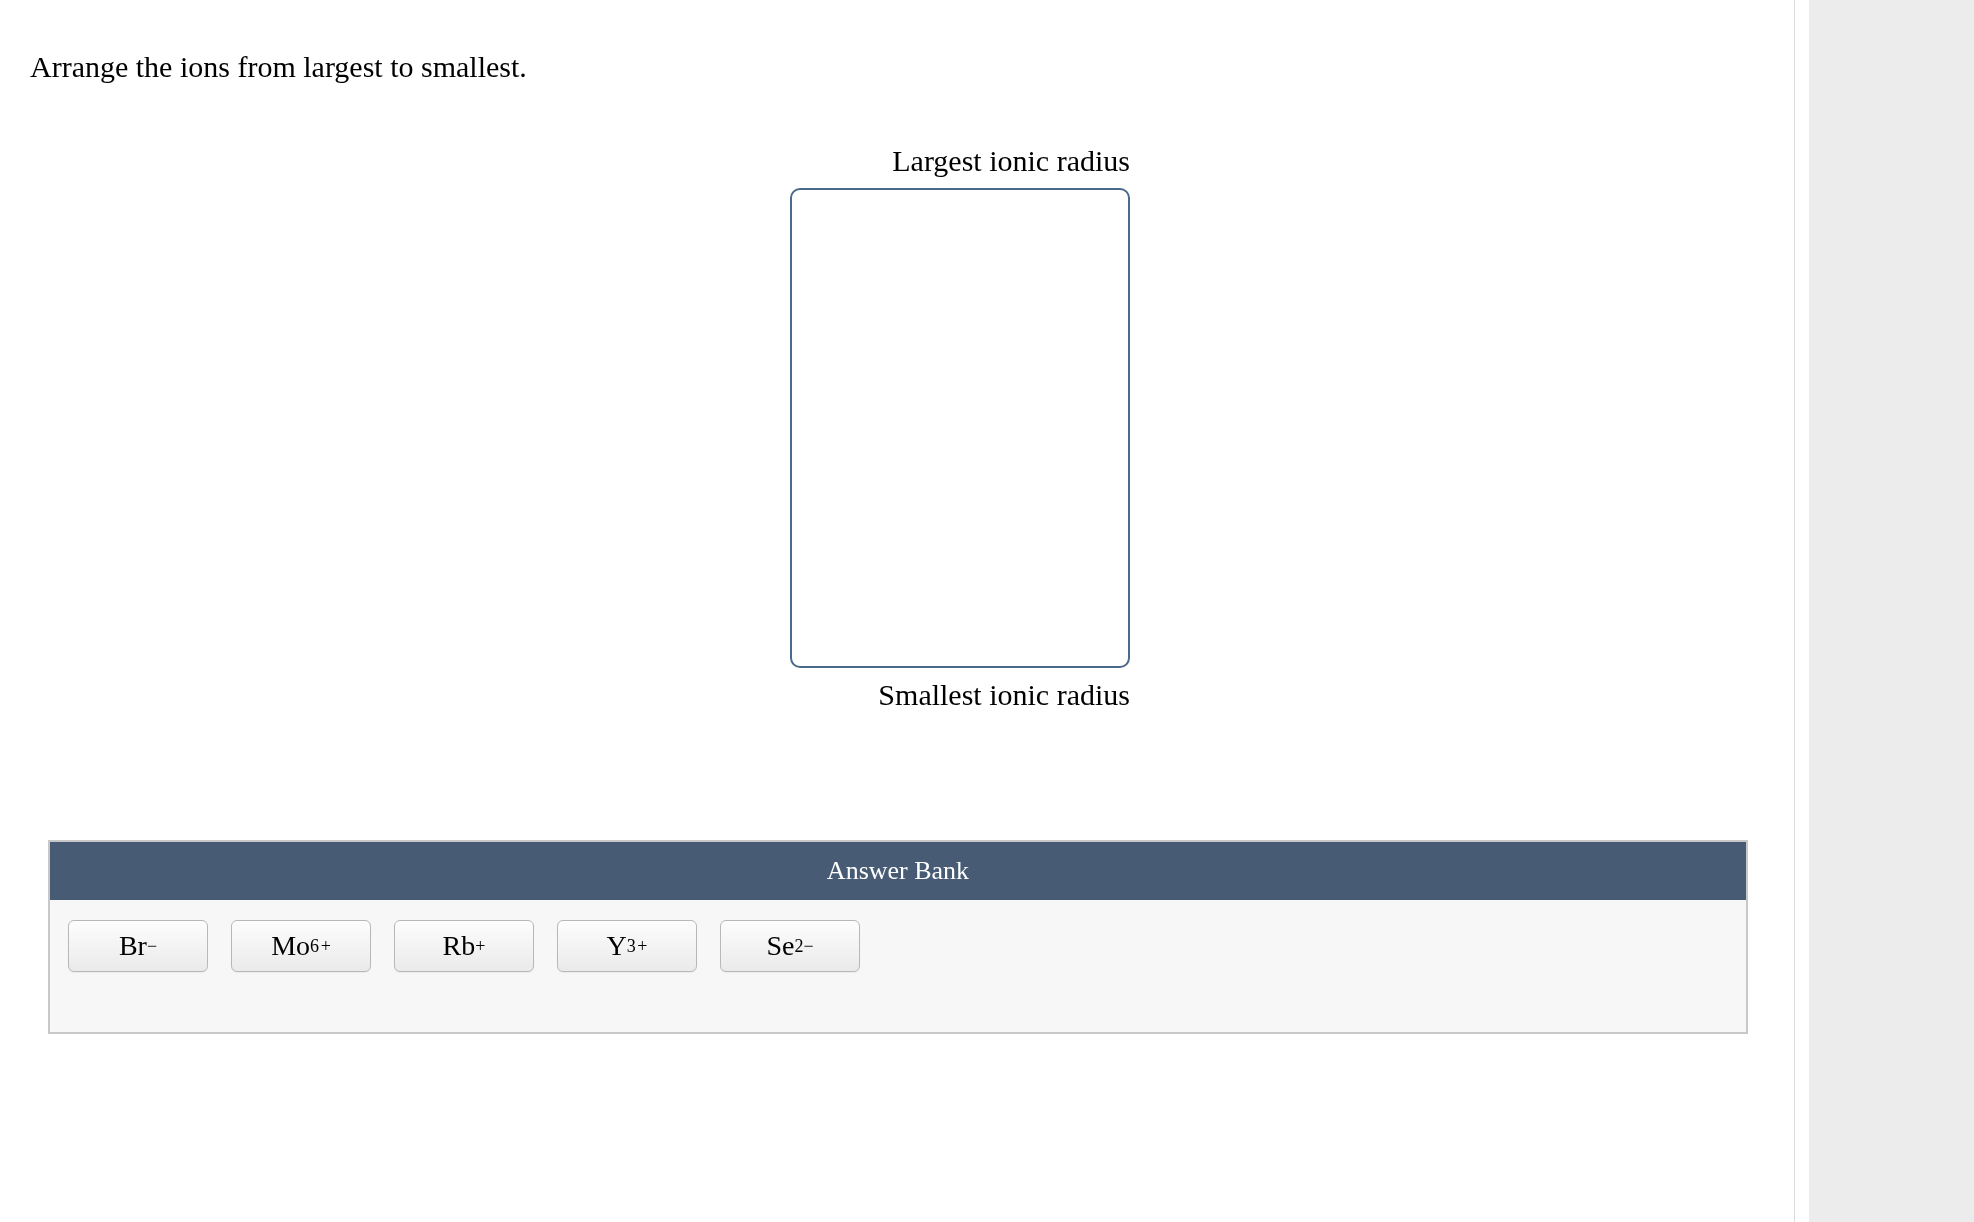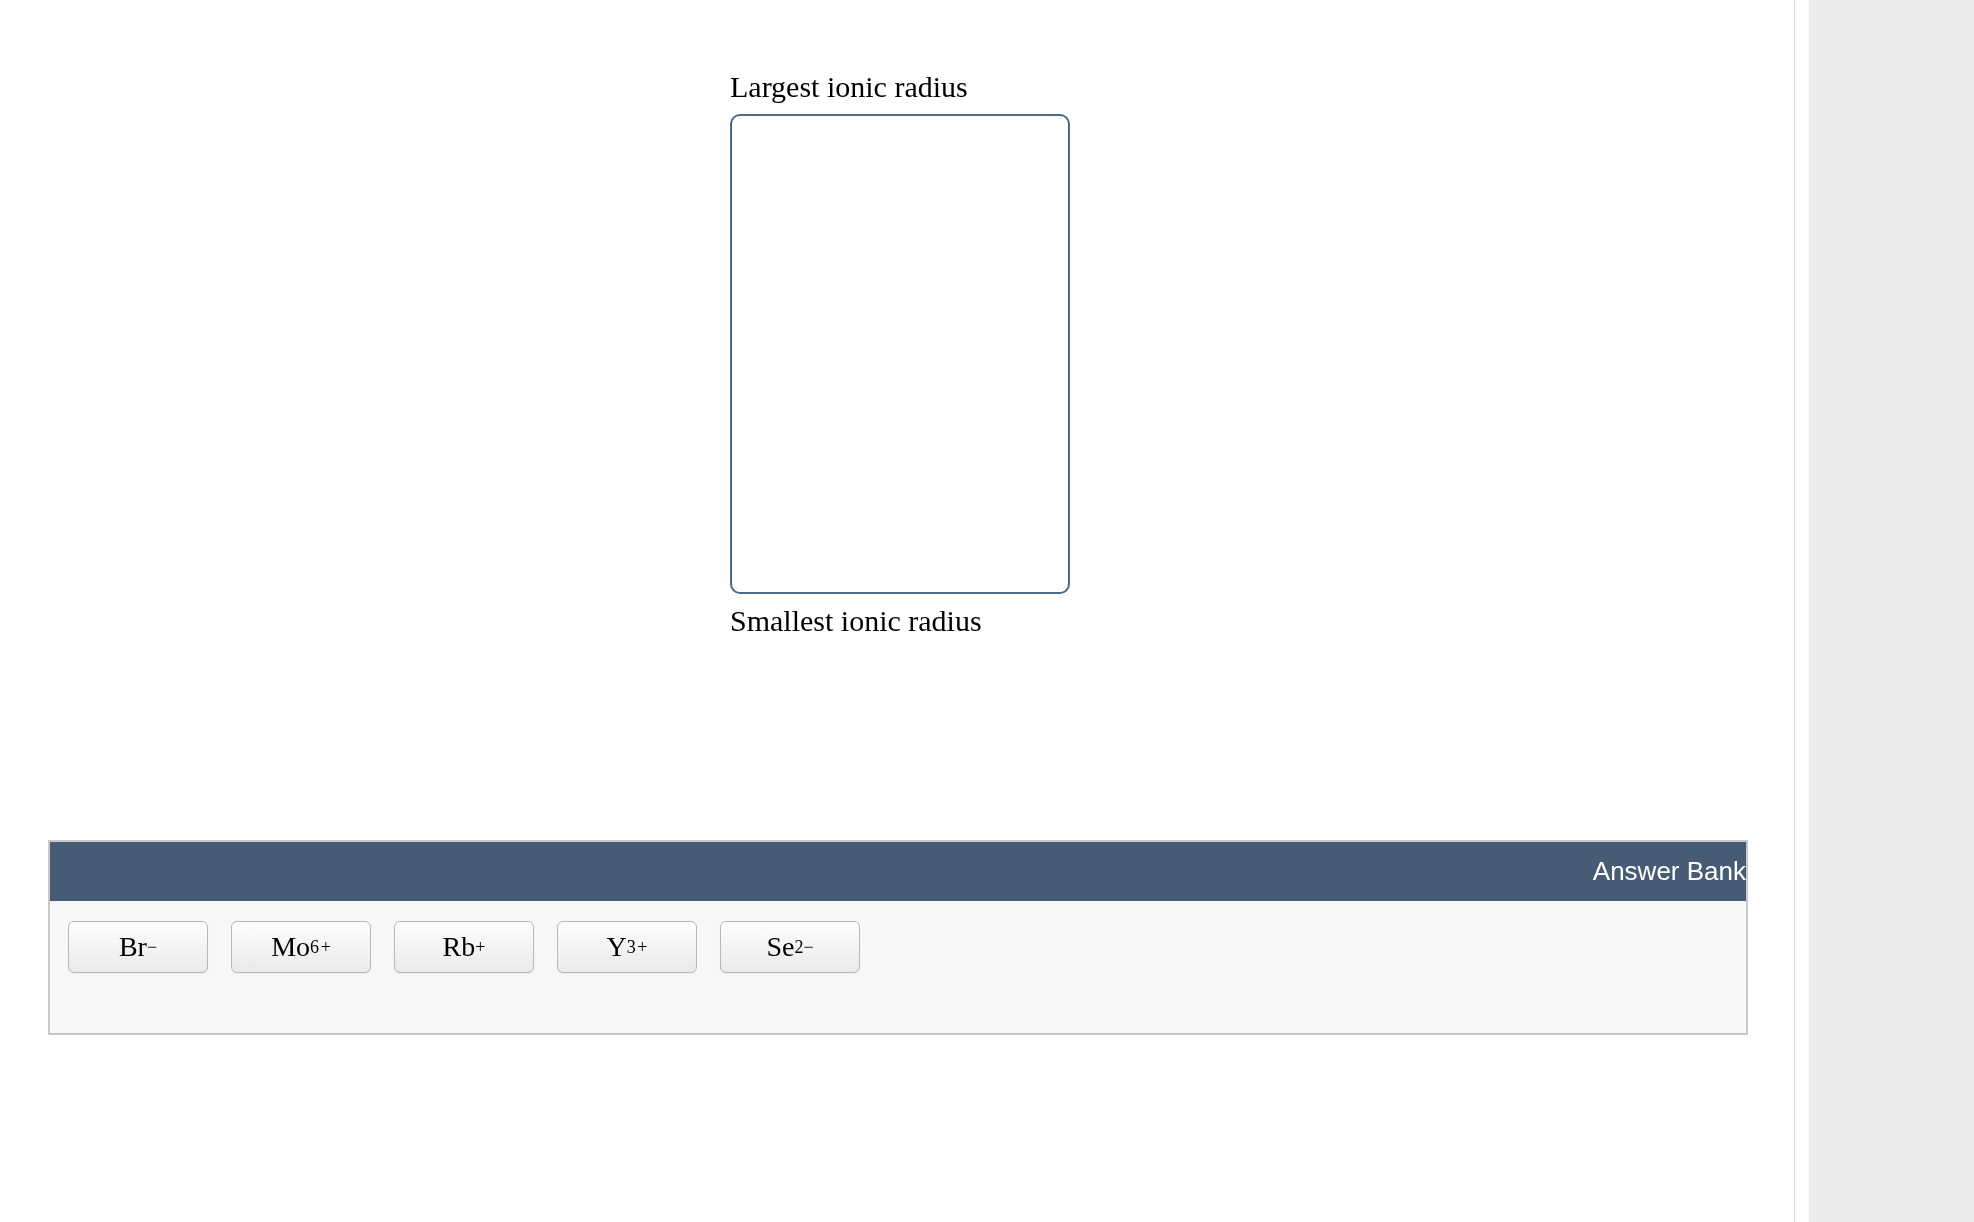--- a/index.html
+++ b/index.html
@@ -24,21 +24,21 @@
     }
     .question-text {
       font-size: 30px;
       color: #000;
       margin-bottom: 60px;
       font-family: Georgia, serif;
     }
     .ranking-container {
       display: flex;
       flex-direction: column;
-      align-items: flex-start;
+      align-items: flex-end;
       margin-top: 20px;
       margin-left: 700px;
       width: 400px;
     }
     .label-top {
       font-size: 30px;
       color: #000;
       margin-bottom: 10px;
       font-family: Georgia, serif;
     }
@@ -58,24 +58,24 @@
     .answer-bank-container {
       position: absolute;
       left: 48px;
       top: 840px;
       width: 1700px;
       border: 2px solid #c8c8c8;
     }
     .answer-bank-header {
       background: #475c74;
       color: #fff;
-      text-align: right;
+      text-align: center;
       padding: 14px 0;
       font-size: 26px;
-      font-family: Liberation Sans, sans-serif;
+      font-family: Liberation Serif, serif;
     }
     .answer-bank-body {
       background: #f7f7f7;
       padding: 20px 18px 60px 18px;
       display: flex;
       gap: 23px;
     }
     .ion-tile {
       background: linear-gradient(to bottom, #fdfdfd, #eaeaea);
       border: 1px solid #b8b8b8;
@@ -111,20 +111,21 @@
       top: 0;
       width: 14px;
       height: 100%;
       background: #fff;
     }
   </style>
 </head>
 <body>
 
 <div class="content-area">
+  <div class="question-text">Arrange the ions from largest to smallest.</div>
 
   <div class="ranking-container">
     <div class="label-top">Largest ionic radius</div>
     <div class="drop-zone"></div>
     <div class="label-bottom">Smallest ionic radius</div>
   </div>
 
   <div class="answer-bank-container">
     <div class="answer-bank-header">Answer Bank</div>
     <div class="answer-bank-body">

